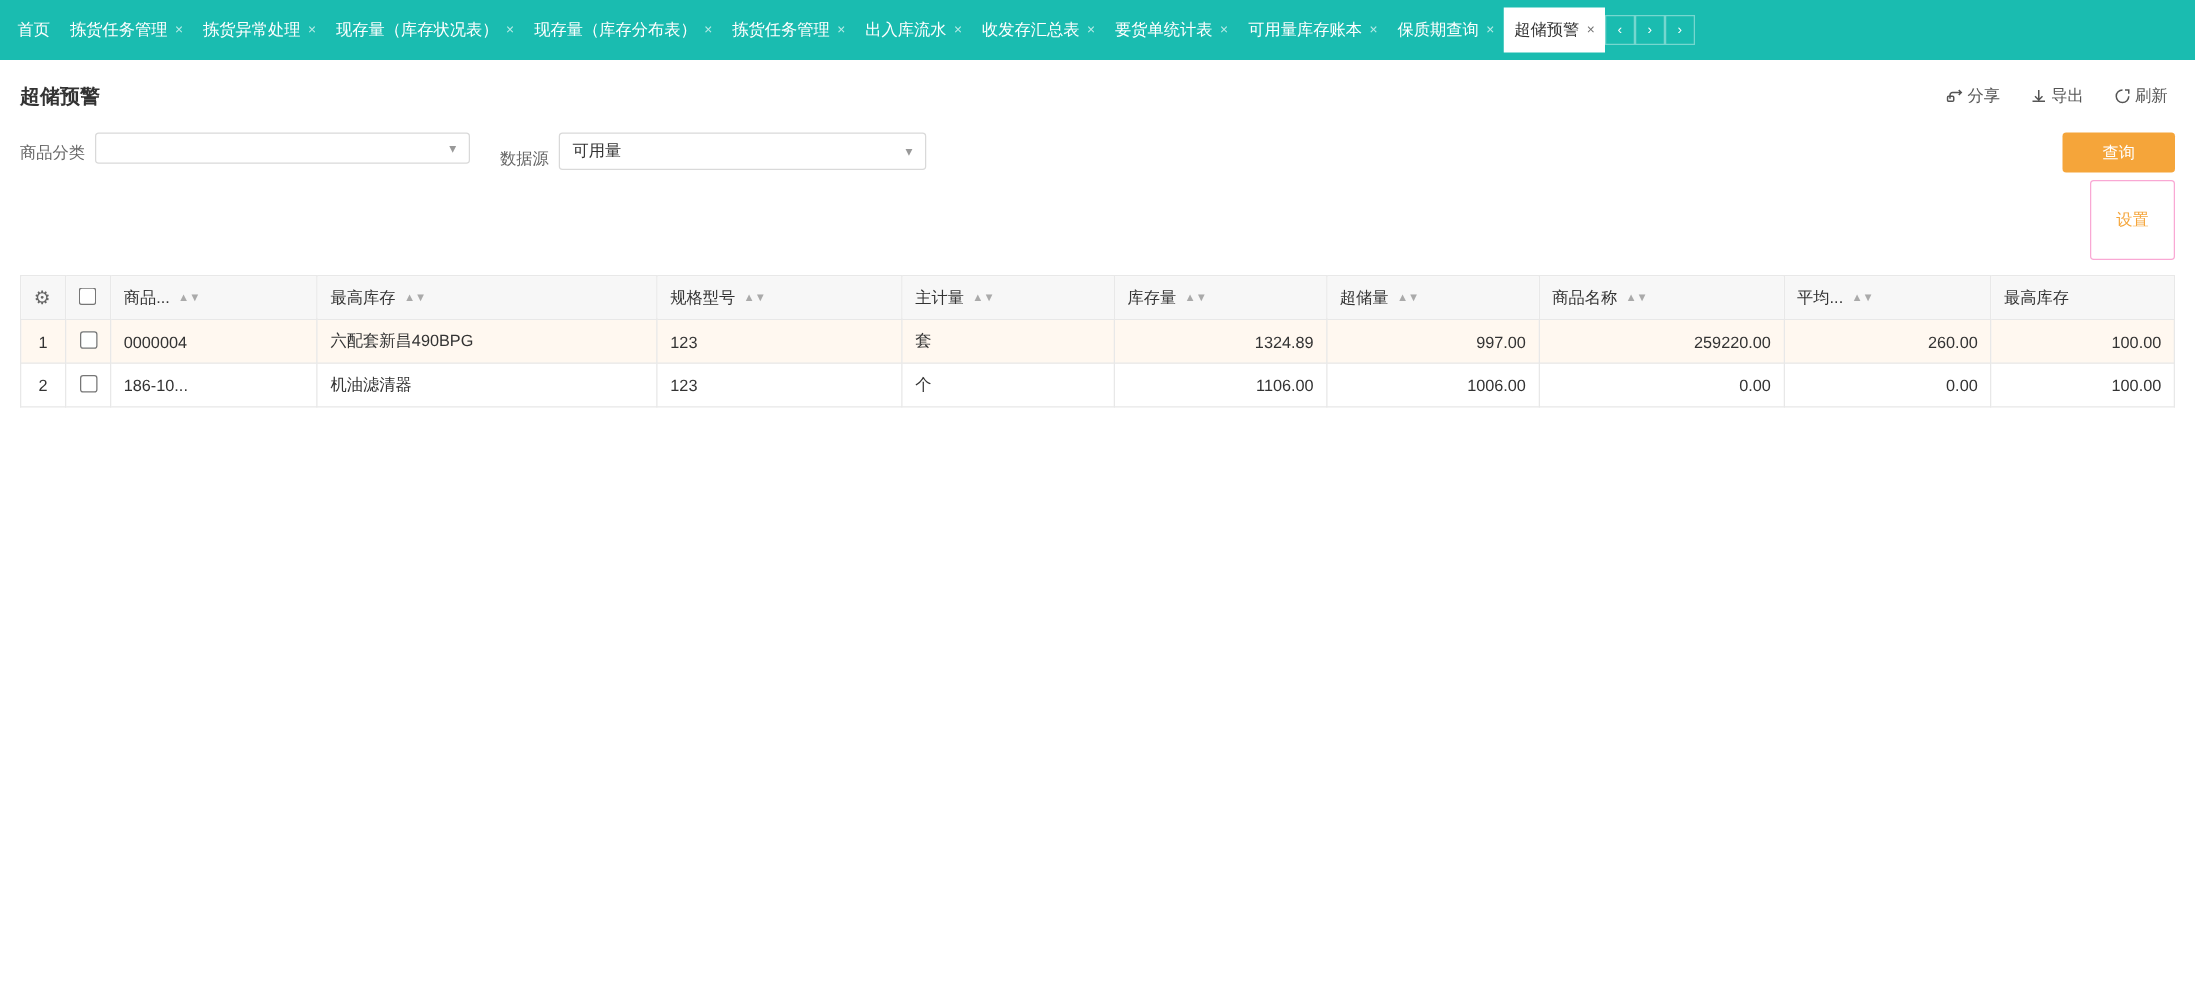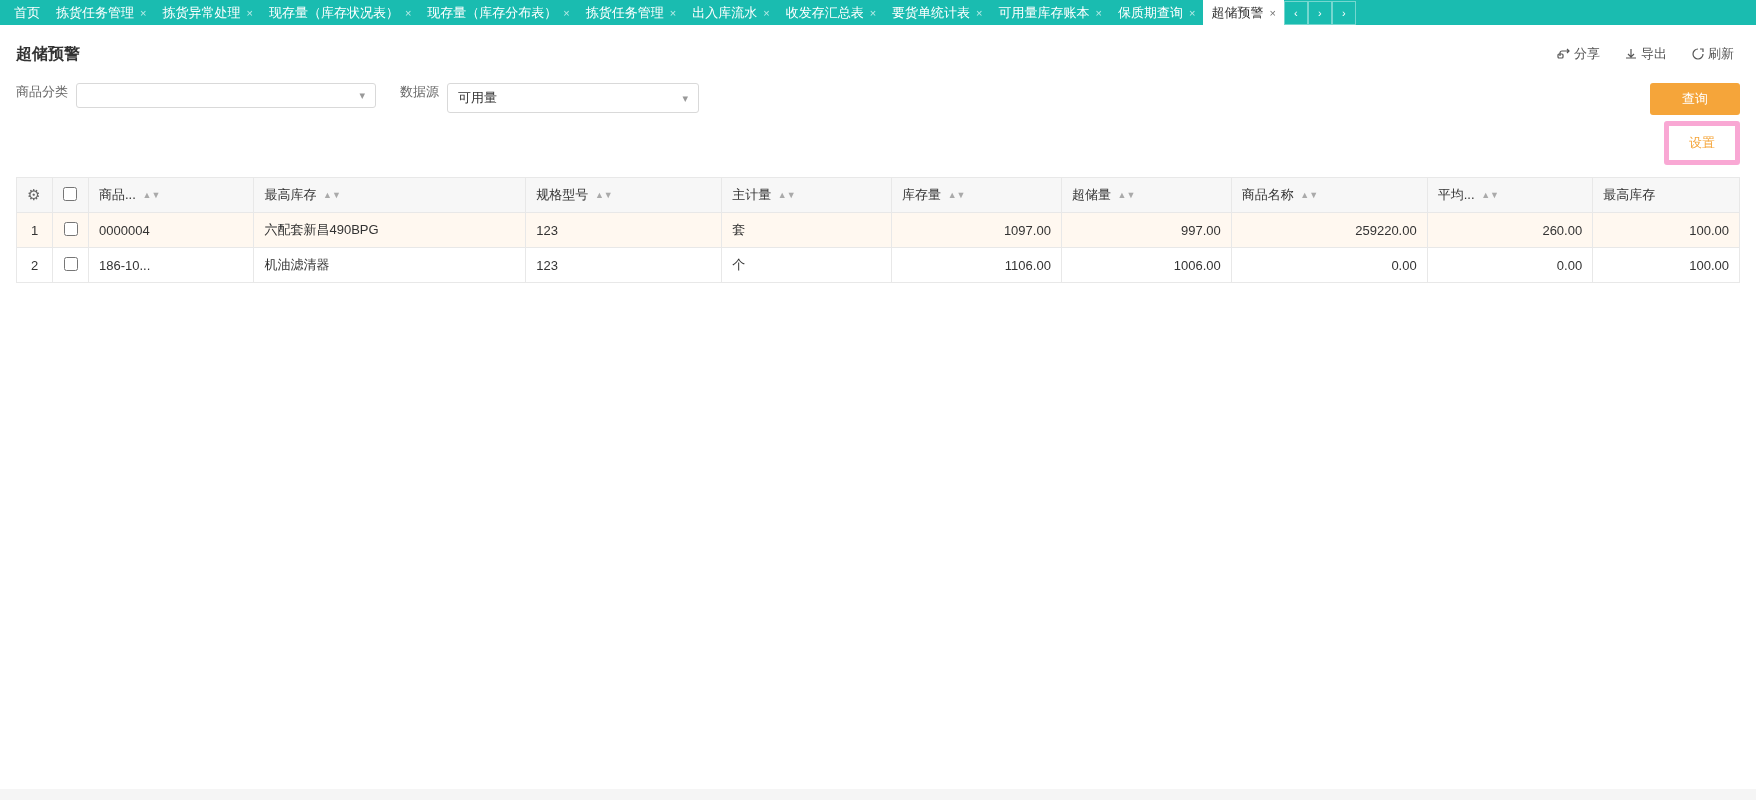--- a/index.html
+++ b/index.html
@@ -3,21 +3,21 @@
   <meta charset="utf-8">
   <style>
     * { box-sizing: border-box; margin: 0; padding: 0; font-family: 'Microsoft YaHei', Arial, sans-serif; font-size: 13px; }
     body { background: #f5f5f5; overflow-x: hidden; }
 
     
     .nav-bar {
       display: flex;
       align-items: center;
       background: #1abcb0;
-      height: 25px;
+      height: 48px;
       padding: 0 6px;
       overflow: hidden;
       white-space: nowrap;
     }
     .nav-item {
       display: inline-flex;
       align-items: center;
       padding: 0 8px;
       height: 36px;
       color: #fff;
@@ -76,41 +76,41 @@
       gap: 3px;
       color: #555;
       cursor: pointer;
       font-size: 13px;
       background: none;
       border: none;
       padding: 4px 6px;
     }
     .filter-item {
       display: flex;
-      align-items: flex-start;
+      align-items: flex-end;
       gap: 8px;
     }
     .filter-label {
       color: #666;
       white-space: nowrap;
     }
     .filter-select {
       display: flex;
       align-items: center;
       border: 1px solid #d9d9d9;
       border-radius: 3px;
       padding: 5px 10px;
       background: #fff;
       width: 300px;
       cursor: pointer;
       justify-content: space-between;
       color: #999;
     }
     .filter-select-source {
-      width: 252px;
+      width: 294px;
     }
     .filter-select-value {
       color: #333;
     }
     .chevron-icon {
       color: #999;
       font-size: 11px;
     }
 
     
@@ -120,22 +120,22 @@
       border: none;
       padding: 7px 32px;
       border-radius: 3px;
       cursor: pointer;
       font-size: 13px;
       margin-left: auto;
     }
     .settings-btn {
       background: #fff;
       color: #f5a53a;
-      border: 5px solid #f9a8d4;
-      padding: 8px 20px;
+      border: 1px solid #f9a8d4;
+      padding: 22px 20px;
       border-radius: 3px;
       cursor: pointer;
       font-size: 13px;
       margin-left: 0;
     }
 
     
     .data-table {
       width: 100%;
       border-collapse: collapse;
@@ -341,21 +341,21 @@
     <tbody id="table-body">
     <tr class="row-odd">
       <td class="td-center">1</td>
       <td class="td-center">
         <input type="checkbox" style="">
       </td>
       <td>0000004</td>
       <td>六配套新昌490BPG</td>
       <td>123</td>
       <td>套</td>
-      <td class="td-right">1097.00</td>
+      <td class="td-right">1324.89</td>
       <td class="td-right">997.00</td>
       <td class="td-right">259220.00</td>
       <td class="td-right">260.00</td>
       <td class="td-right">100.00</td>
     </tr>
         <tr class="row-even">
       <td class="td-center">2</td>
       <td class="td-center">
         <input type="checkbox" style="">
       </td>

